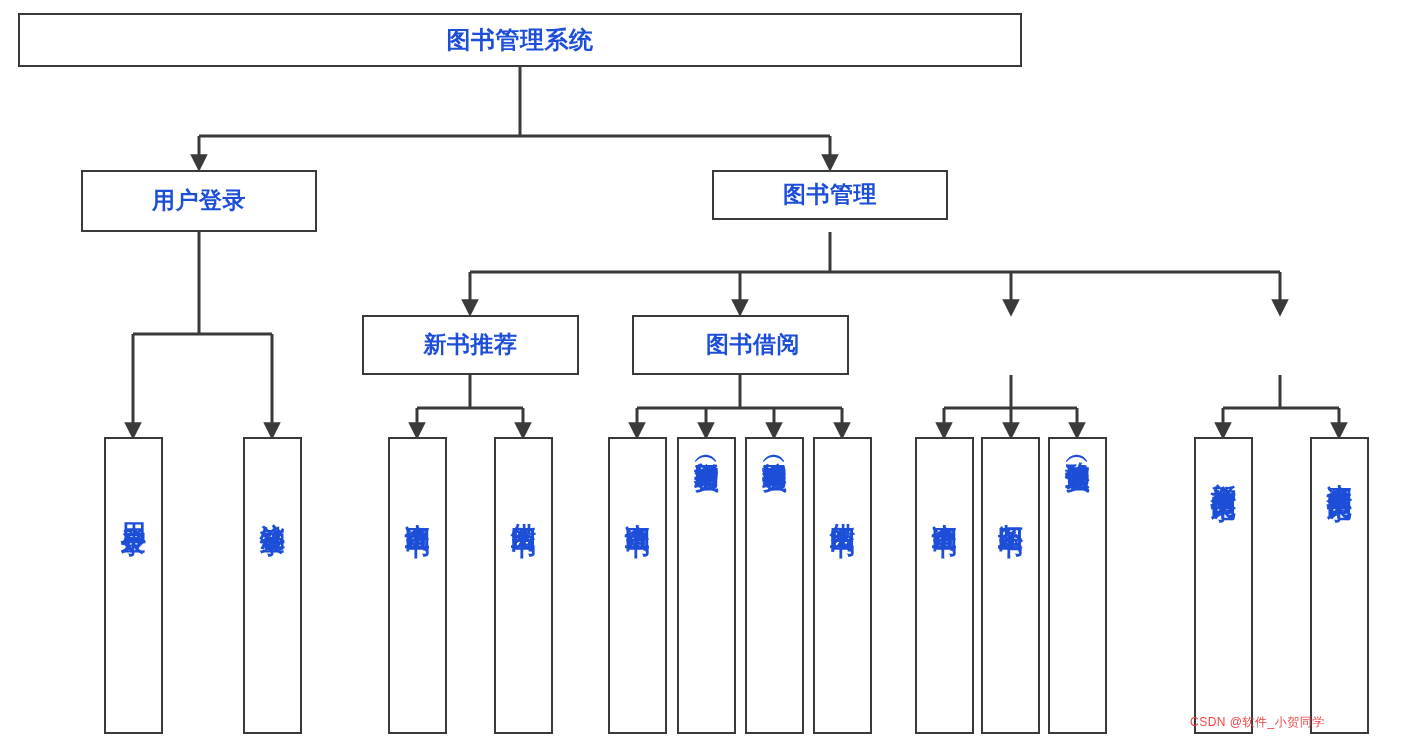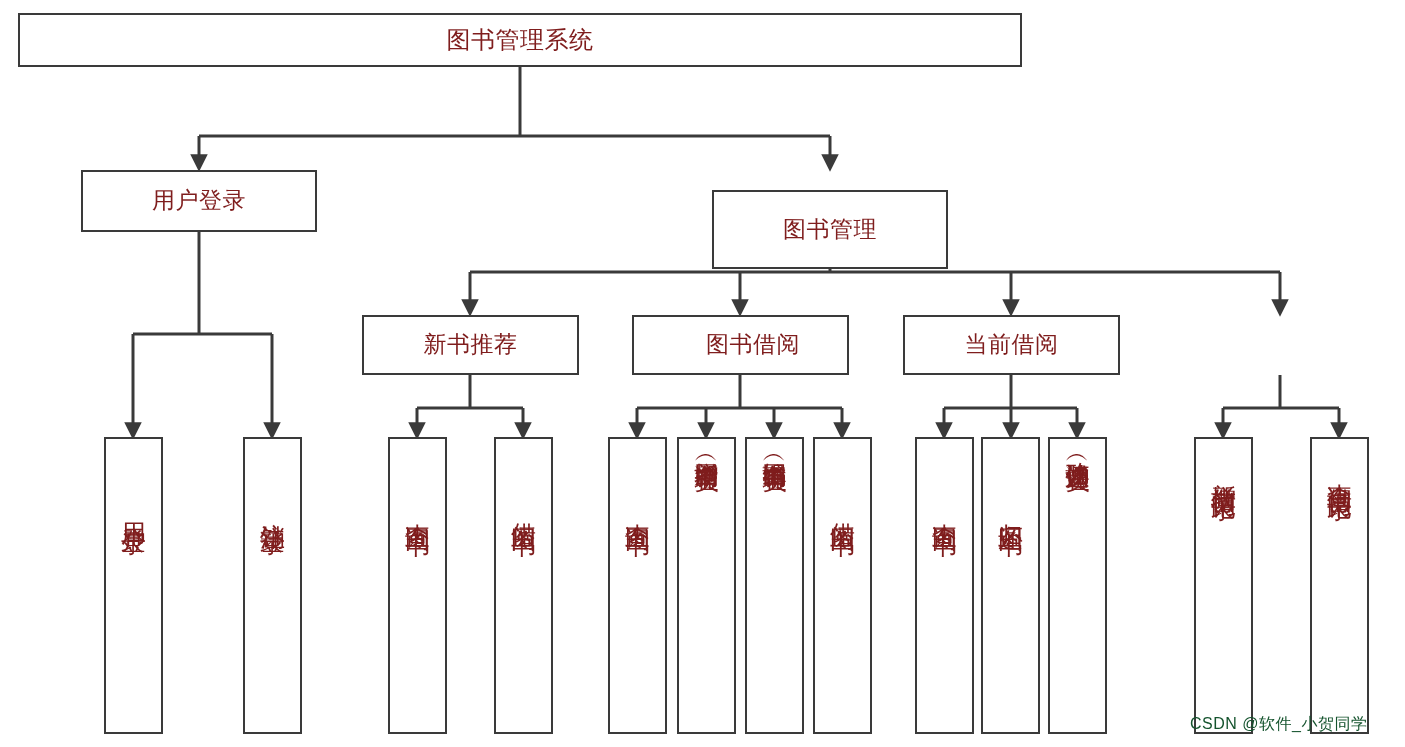--- a/index.html
+++ b/index.html
@@ -26,21 +26,22 @@
     pointer-events: none;
   }
   .node {
     position: absolute;
     box-sizing: border-box;
     border: 2px solid #3a3a3a;
     background: #ffffff;
     display: flex;
     align-items: center;
     justify-content: center;
-    color: #7f1d1d;
+    color: #1d4ed8;
+    font-weight: bold;
   }
   .node .node-label {
     display: block;
     text-align: center;
     line-height: 1.12;
     letter-spacing: 0.5px;
   }
   
   .node.horiz .node-label {
     font-size: 23px;
@@ -65,22 +66,22 @@
   }
   
   .node.vert.tall .node-label {
     font-size: 24px;
     letter-spacing: 1px;
   }
   .watermark {
     position: absolute;
     left: 1190px;
     top: 714px;
-    font-size: 16px;
-    color: #14532d;
+    font-size: 12px;
+    color: #ef4444;
     white-space: nowrap;
     letter-spacing: 0.5px;
   }
 </style>
 </head>
 <body>
 
 <div id="diagram-root">
 
   <svg id="edge-layer" viewBox="0 0 1405 747" width="1405" height="747" xmlns="http://www.w3.org/2000/svg">
@@ -134,33 +135,30 @@
     </g>
   </svg>
 
   <div class="node horiz root" style="left:18px; top:13px; width:1004px; height:54px;">
     <span class="node-label">图书管理系统</span>
   </div>
 
   <div class="node horiz" style="left:81px; top:170px; width:236px; height:62px;">
     <span class="node-label">用户登录</span>
   </div>
-  <div class="node horiz" style="left:712px; top:170px; width:236px; height:79px;margin-top:20px;">
+  <div class="node horiz" style="left:712px; top:170px; width:236px; height:50px;">
     <span class="node-label">图书管理</span>
   </div>
 
   <div class="node horiz" style="left:362px; top:315px; width:217px; height:60px;">
     <span class="node-label">新书推荐</span>
   </div>
   <div class="node horiz" style="left:632px; top:315px; width:217px; height:60px;padding-left:25px;">
     <span class="node-label">图书借阅</span>
   </div>
-  <div class="node horiz" style="left:903px; top:315px; width:217px; height:60px;">
-    <span class="node-label">当前借阅</span>
-  </div>
 
   <div class="node vert" style="left:104px; top:437px; width:59px; height:297px; padding-top:64px;">
     <span class="node-label">用户登录</span>
   </div>
   <div class="node vert" style="left:243px; top:437px; width:59px; height:297px; padding-top:64px;">
     <span class="node-label">注销登录</span>
   </div>
 
   <div class="node vert" style="left:388px; top:437px; width:59px; height:297px; padding-top:64px;">
     <span class="node-label">查询图书</span>

